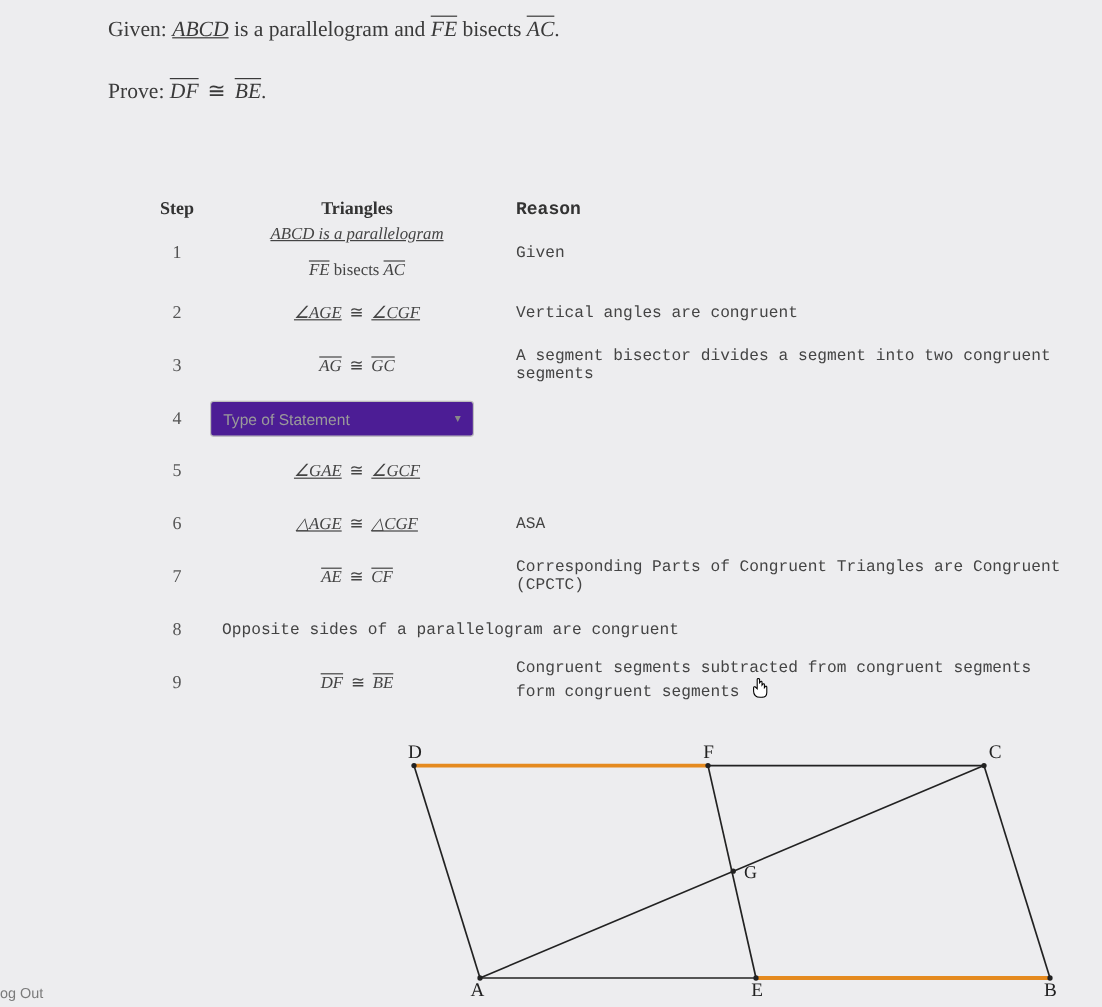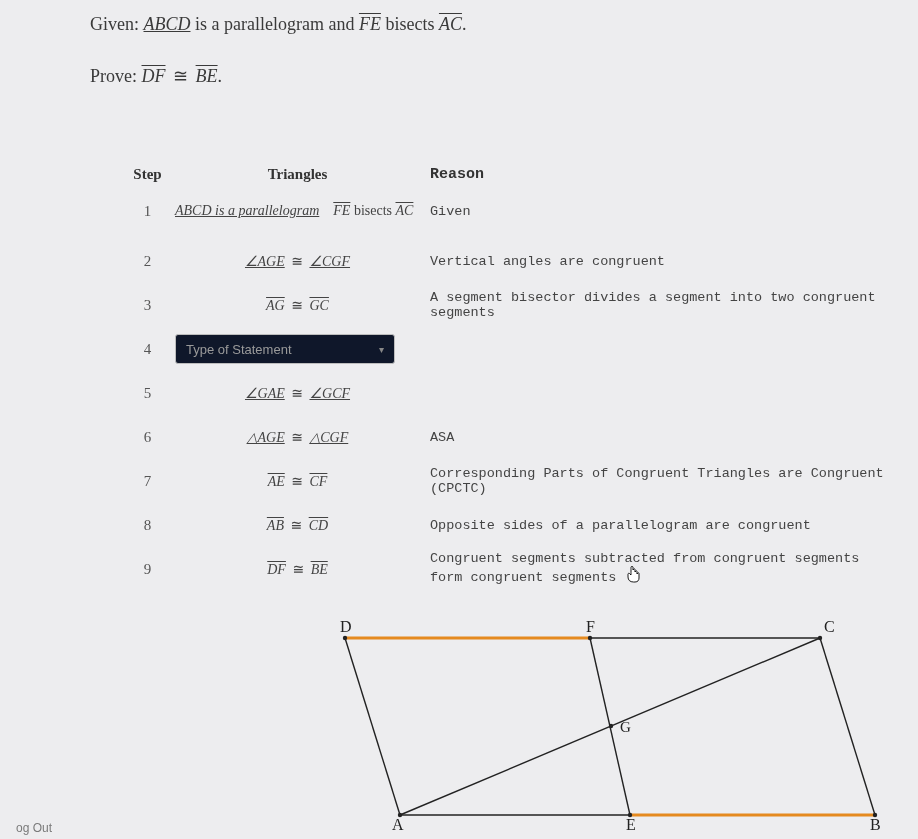--- a/index.html
+++ b/index.html
@@ -44,26 +44,26 @@
   }
   .hdr-row {
     font-weight: bold;
     color: #444;
     font-size: 15px;
   }
   .col-step { width: 55px; text-align: center; font-size: 15px; color:#555;}
   .col-stmt { width: 245px; text-align: center; font-size: 14px; color:#444; }
   .col-reason { flex: 1; text-align: left; font-size: 13.5px; color:#444; padding-left: 10px; font-family: Liberation Mono, monospace;}
   .hdr-row .col-step, .hdr-row .col-stmt, .hdr-row .col-reason { font-size: 15px; color:#333;margin-top:41px;}
-  .stmt-stack { display:flex; gap:14px; align-items:center; }
+  .stmt-stack { display:flex; flex-direction:column; gap:14px; align-items:center; }
   .dropdown {
     width: 220px;
     height: 30px;
     border: 1px solid #bdbdbd;
-    background: #0f172a;
+    background: #4c1d95;
     border-radius: 3px;
     display: flex;
     align-items: center;
     justify-content: space-between;
     padding: 0 10px;
     box-sizing: border-box;
     color: #9a9a9a;
     font-size: 13px;
     font-family: Arial, sans-serif;
     cursor: pointer;
@@ -79,21 +79,21 @@
   }
   .diagram-wrap {
     position: absolute;
     left: 330px;
     top: 620px;
     width: 550px;
     height: 210px;
   }
   .logout {
     position: absolute;
-    left: 16px;
+    left: 0;
     bottom: 4px;
     font-family: Arial, sans-serif;
     font-size: 12px;
     color: #7a7a7a;
   }
 </style>
 </head>
 <body>
 
 <div class="page">
@@ -191,25 +191,20 @@
       <div class="col-stmt">
         <span class="mathvar overline">AE</span>
         <span class="cong">≅</span>
         <span class="mathvar overline">CF</span>
       </div>
       <div class="col-reason">Corresponding Parts of Congruent Triangles are Congruent (CPCTC)</div>
     </div>
 
     <div class="prow">
       <div class="col-step">8</div>
-      <div class="col-stmt">
-        <span class="mathvar overline">AB</span>
-        <span class="cong">≅</span>
-        <span class="mathvar overline">CD</span>
-      </div>
       <div class="col-reason">Opposite sides of a parallelogram are congruent</div>
     </div>
 
     <div class="prow">
       <div class="col-step">9</div>
       <div class="col-stmt">
         <span class="mathvar overline">DF</span>
         <span class="cong">≅</span>
         <span class="mathvar overline">BE</span>
       </div>

